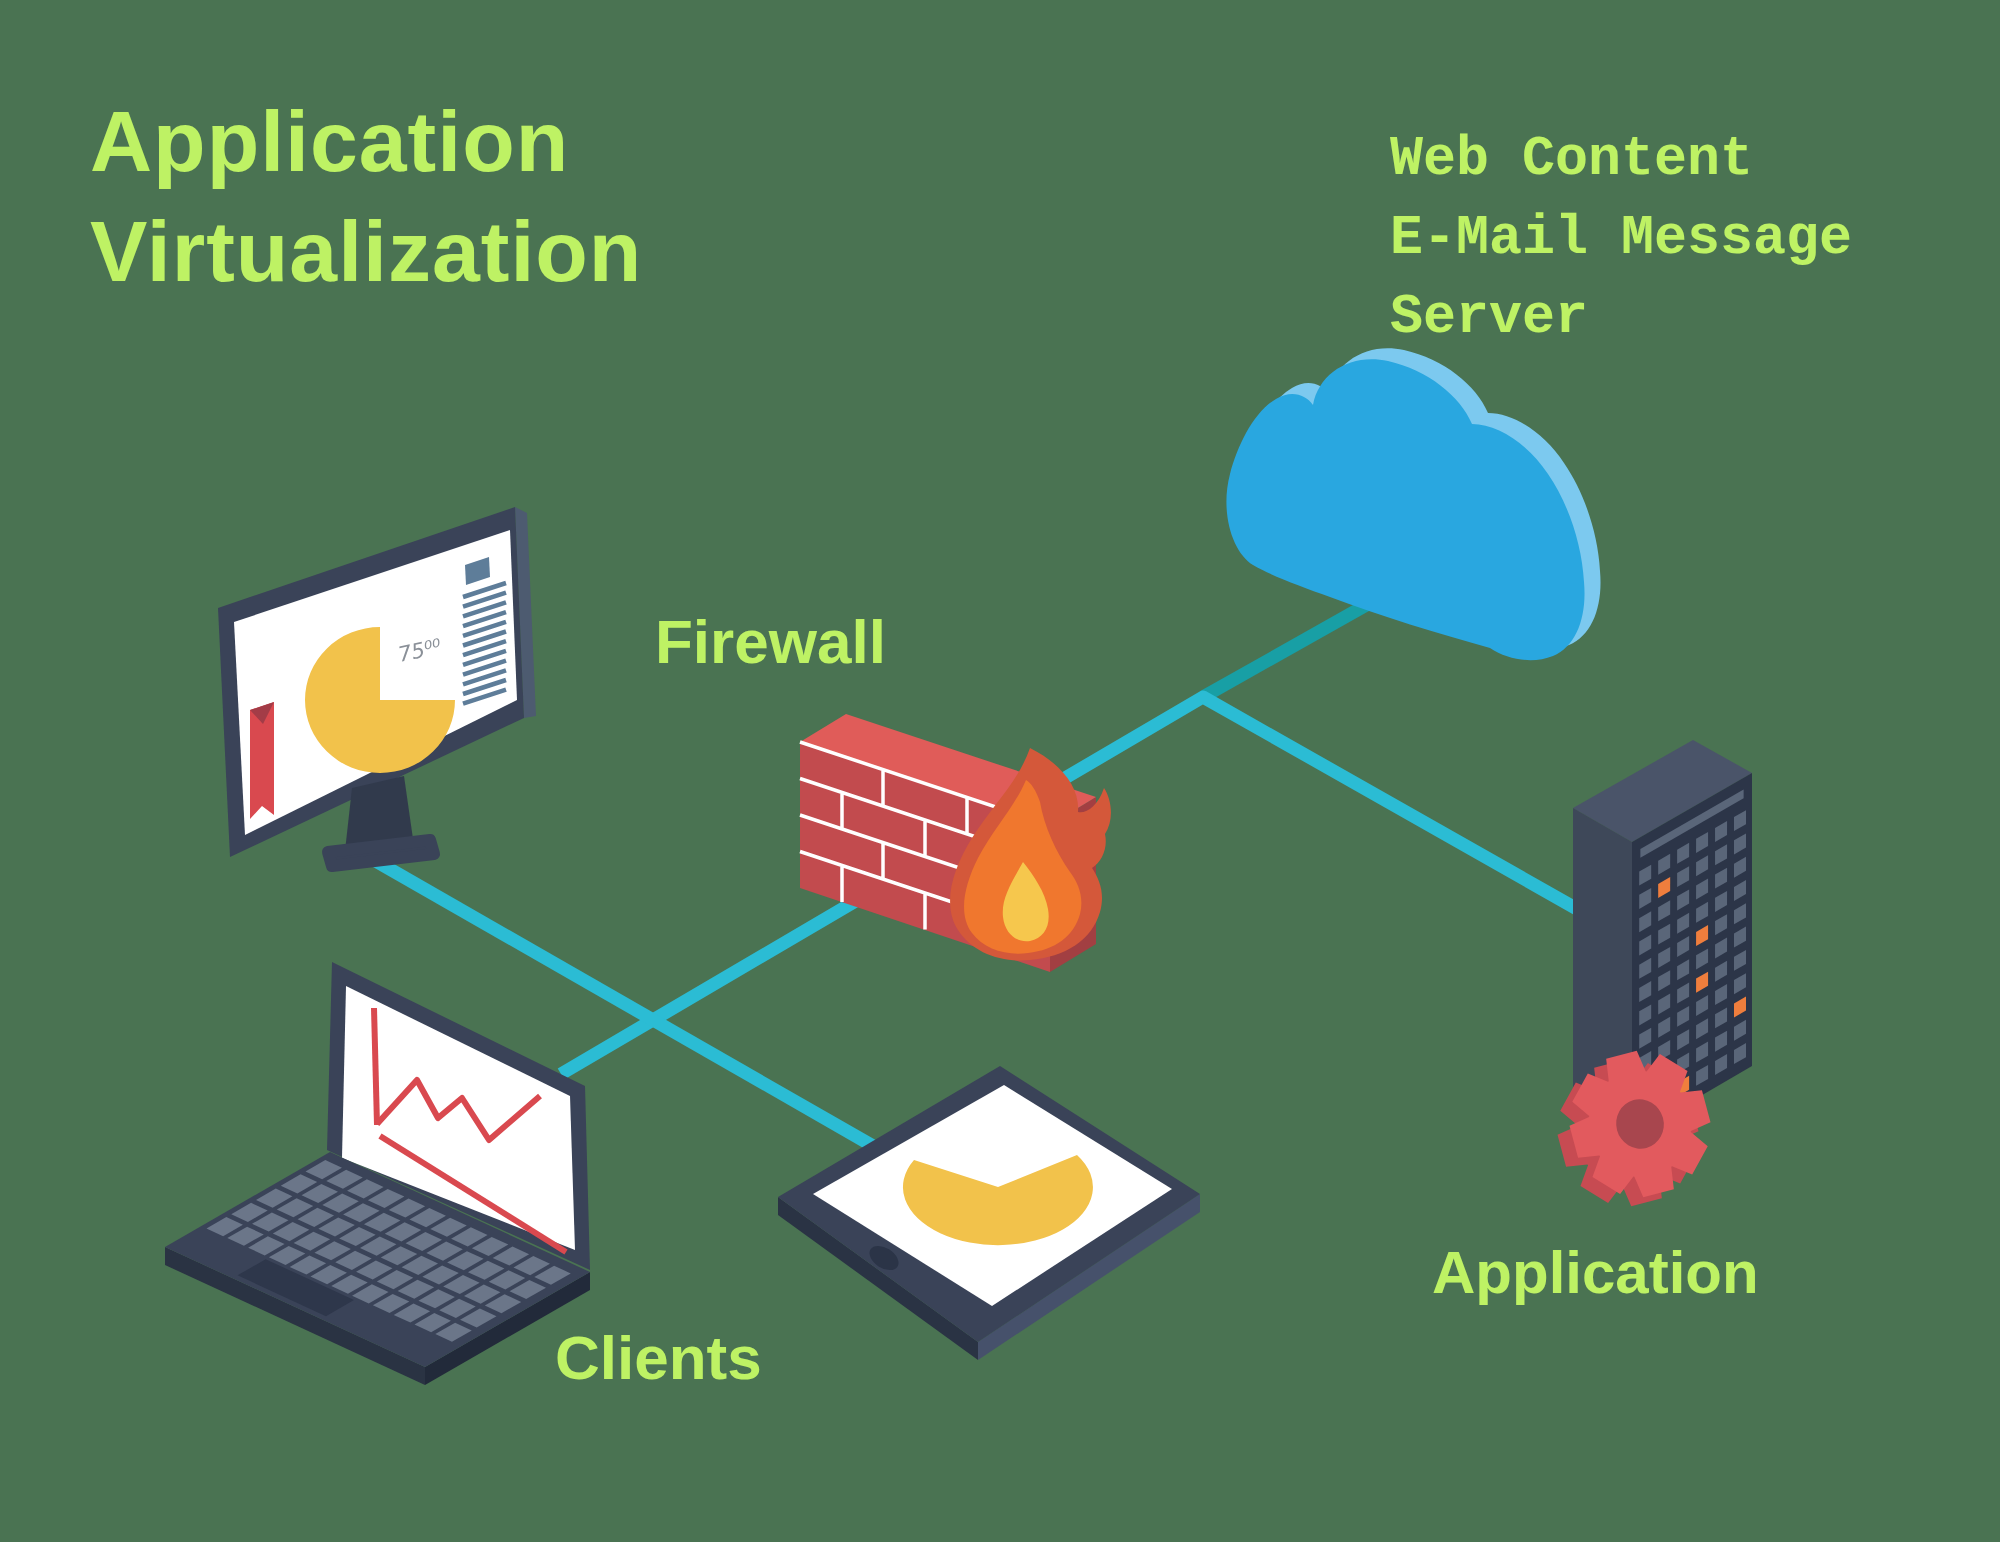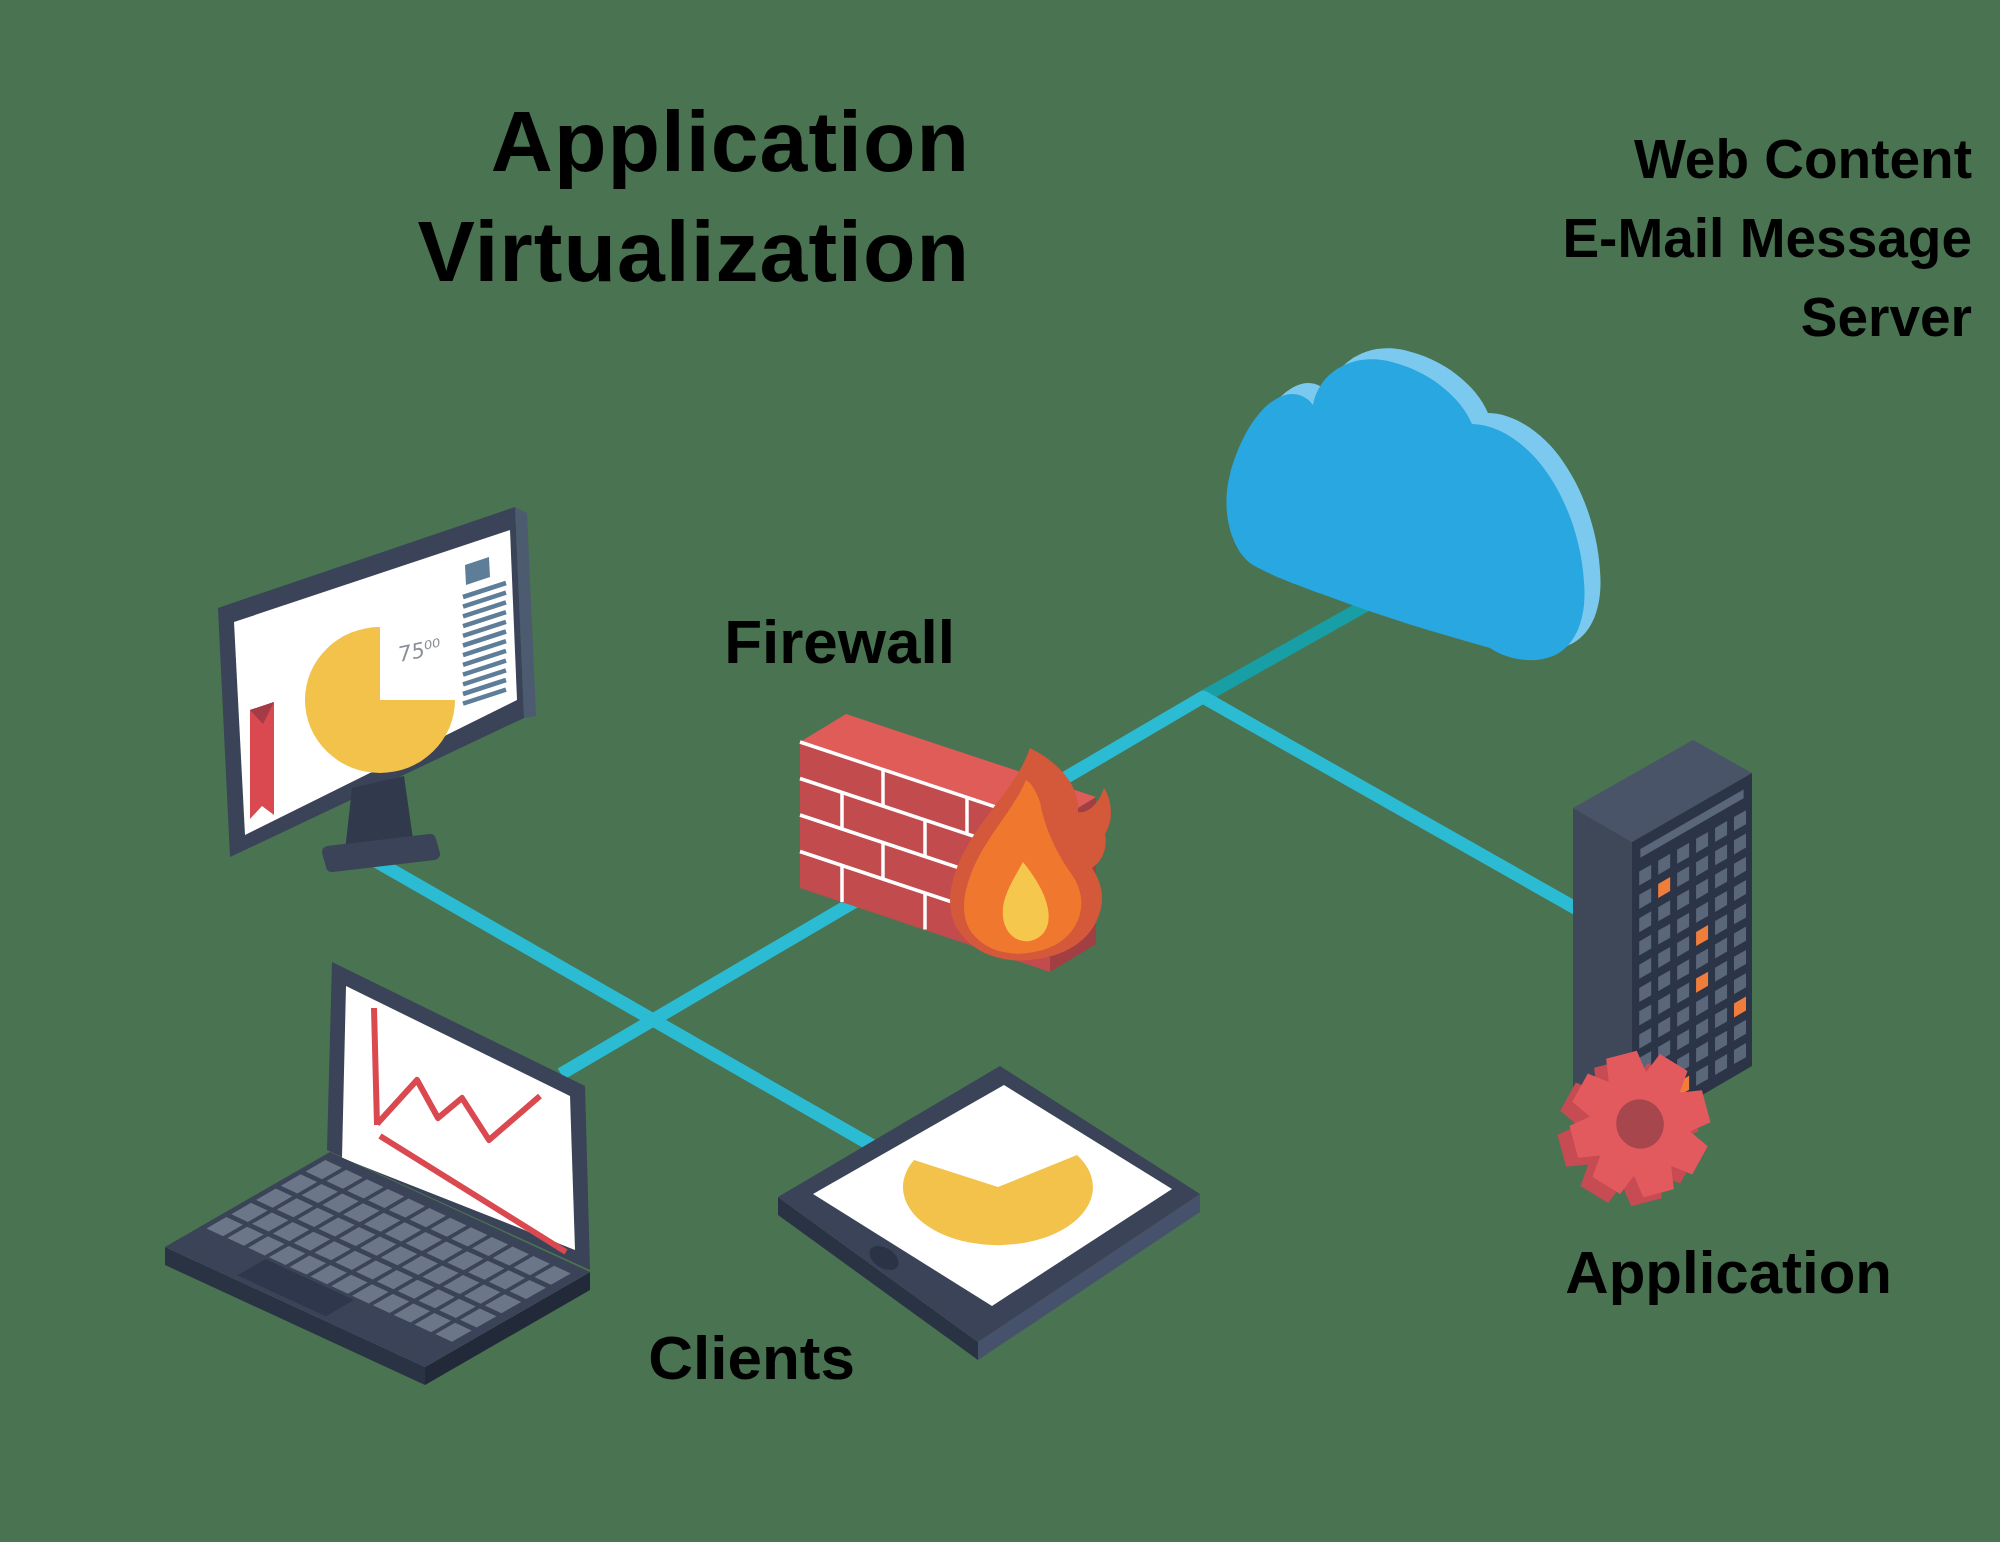--- a/index.html
+++ b/index.html
@@ -1,23 +1,23 @@
 <!DOCTYPE html>
 <html><head>
 <meta charset="utf-8">
 <style>
   html,body{margin:0;padding:0;}
   body{width:2000px;height:1542px;overflow:hidden;}
   .stage{position:relative;width:2000px;height:1542px;background:#4A7352;
          font-family:"Liberation Sans", sans-serif;}
   .stage svg{position:absolute;left:0;top:0;}
-  .label{position:absolute;color:#000000;font-weight:600;text-align:right;
+  .label{position:absolute;color:#bef264;font-weight:600;text-align:left;
          -webkit-font-smoothing:antialiased;}
   .title{left:90px;top:86px;width:880px;font-size:86px;line-height:110px;letter-spacing:1px;}
-  .cloudtext{left:1442px;top:120px;width:530px;font-size:55px;line-height:79px;}
+  .cloudtext{left:1390px;top:120px;width:530px;font-size:55px;line-height:79px;font-family:Liberation Mono, monospace;}
   .fwlabel{left:655px;top:606px;width:300px;font-size:62px;}
   .cllabel{left:555px;top:1322px;width:300px;font-size:62px;}
   .aslabel{left:1432px;top:1232px;width:460px;font-size:60px;line-height:81px;}
   .hand{font-family:"DejaVu Sans", sans-serif;font-style:italic;}
 </style>
 </head>
 <body>
 
 <div class="stage">
 

